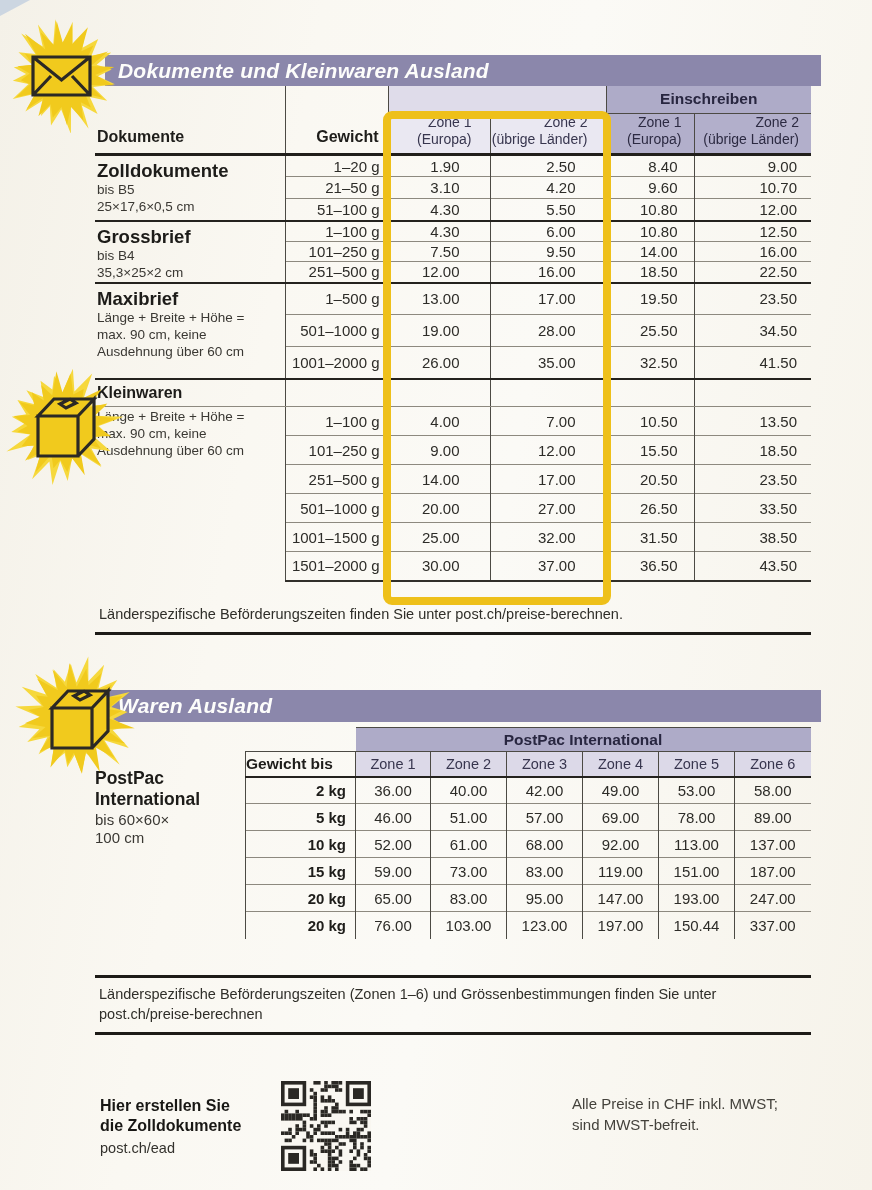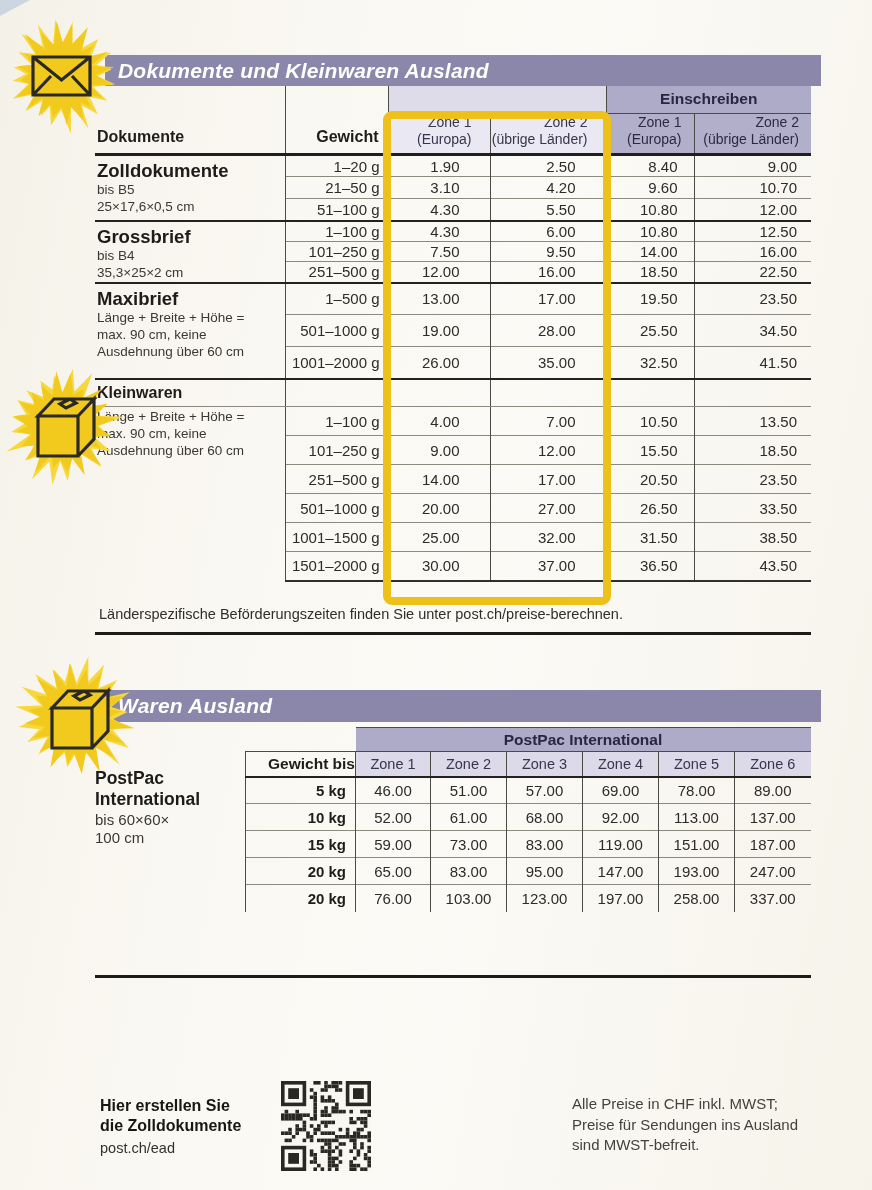--- a/index.html
+++ b/index.html
@@ -54,21 +54,21 @@
     font-size:14.5px;color:#2f2e29;line-height:1.35;}
   #note1{top:600px;padding:5px 10px 7px 4px;border-bottom:3px solid #1d1b17;}
 
   
   .t2{position:absolute;left:245px;top:727px;width:565px;font-size:15px;z-index:1;}
   .nob{border:none;}
   .band2{background:#aeabc8;font-weight:bold;text-align:center;color:#282640;font-size:15.5px;
     border-top:1.5px solid #4c4a44;border-bottom:1.5px solid #4c4a44;}
   tr.g1{height:24px;} tr.g2{height:25px;}
   tr.g2 td{border-bottom:2.2px solid #24221e;}
-  .gwh{font-weight:bold;font-size:15.5px;text-align:right;color:#1e1d1a;border-top:1.5px solid #4c4a44;}
+  .gwh{font-weight:bold;font-size:15.5px;text-align:left;color:#1e1d1a;border-top:1.5px solid #4c4a44;}
   .zh{background:#dcd9e8;text-align:center;font-size:14.5px;color:#37354e;}
   tr.d{height:27px;}
   tr.d td{border-top:1.3px solid #8d897f;}
   .kg{font-weight:bold;text-align:right;padding-right:9px;color:#1e1d1a;}
   .pc{text-align:center;}
   .prod{position:absolute;left:95px;top:768px;width:160px;line-height:1.22;}
   .prod .b{font-weight:bold;font-size:17.5px;color:#1d1c19;}
   .prod .r{font-size:15px;color:#3a3833;}
   .divider{position:absolute;left:95px;width:716px;height:0;border-top:3px solid #1d1b17;}
   #div-t2{top:975px;}
@@ -313,20 +313,29 @@
     <tr class="g2">
       <td class="gwh bl">Gewicht bis</td>
       <td class="zh bl">Zone 1</td>
       <td class="zh bl">Zone 2</td>
       <td class="zh bl">Zone 3</td>
       <td class="zh bl">Zone 4</td>
       <td class="zh bl">Zone 5</td>
       <td class="zh bl">Zone 6</td>
     </tr>
     <tr class="d">
+      <td class="kg bl">2 kg</td>
+      <td class="pc bl">36.00</td>
+      <td class="pc bl">40.00</td>
+      <td class="pc bl">42.00</td>
+      <td class="pc bl">49.00</td>
+      <td class="pc bl">53.00</td>
+      <td class="pc bl">58.00</td>
+    </tr>
+    <tr class="d">
       <td class="kg bl">5 kg</td>
       <td class="pc bl">46.00</td>
       <td class="pc bl">51.00</td>
       <td class="pc bl">57.00</td>
       <td class="pc bl">69.00</td>
       <td class="pc bl">78.00</td>
       <td class="pc bl">89.00</td>
     </tr>
     <tr class="d">
       <td class="kg bl">10 kg</td>
@@ -354,27 +363,31 @@
       <td class="pc bl">147.00</td>
       <td class="pc bl">193.00</td>
       <td class="pc bl">247.00</td>
     </tr>
     <tr class="d">
       <td class="kg bl">20 kg</td>
       <td class="pc bl">76.00</td>
       <td class="pc bl">103.00</td>
       <td class="pc bl">123.00</td>
       <td class="pc bl">197.00</td>
-      <td class="pc bl">258.00</td>
+      <td class="pc bl">150.44</td>
       <td class="pc bl">337.00</td>
     </tr>
   </tbody>
     </table>
 
   <div class="divider" id="div-t2"></div>
+  <div class="note" id="note2">
+    <div>Länderspezifische Beförderungszeiten (Zonen 1–6) und Grössenbestimmungen finden Sie unter</div>
+    <div>post.ch/preise-berechnen</div>
+  </div>
 
 
   <div class="customs">
     <div class="b">Hier erstellen Sie</div>
     <div class="b">die Zolldokumente</div>
     <div class="l">post.ch/ead</div>
   </div>
 
   <svg id="qr" viewBox="0 0 25 25">
       <rect x="0" y="0" width="25" height="25" fill="#f9f7f1"></rect>
@@ -575,16 +588,15 @@
       <rect x="18" y="0" width="7" height="7" fill="#2a2824"></rect>
       <rect x="19" y="1" width="5" height="5" fill="#f9f7f1"></rect>
       <rect x="20" y="2" width="3" height="3" fill="#2a2824"></rect>
       <rect x="0" y="18" width="7" height="7" fill="#2a2824"></rect>
       <rect x="1" y="19" width="5" height="5" fill="#f9f7f1"></rect>
       <rect x="2" y="20" width="3" height="3" fill="#2a2824"></rect>
     </svg>
 
   <div class="vat">
     <div>Alle Preise in CHF inkl. MWST;</div>
-    <div>Preise für Sendungen ins Ausland</div>
     <div>sind MWST-befreit.</div>
   </div>
 </div>
 
 </body></html>

